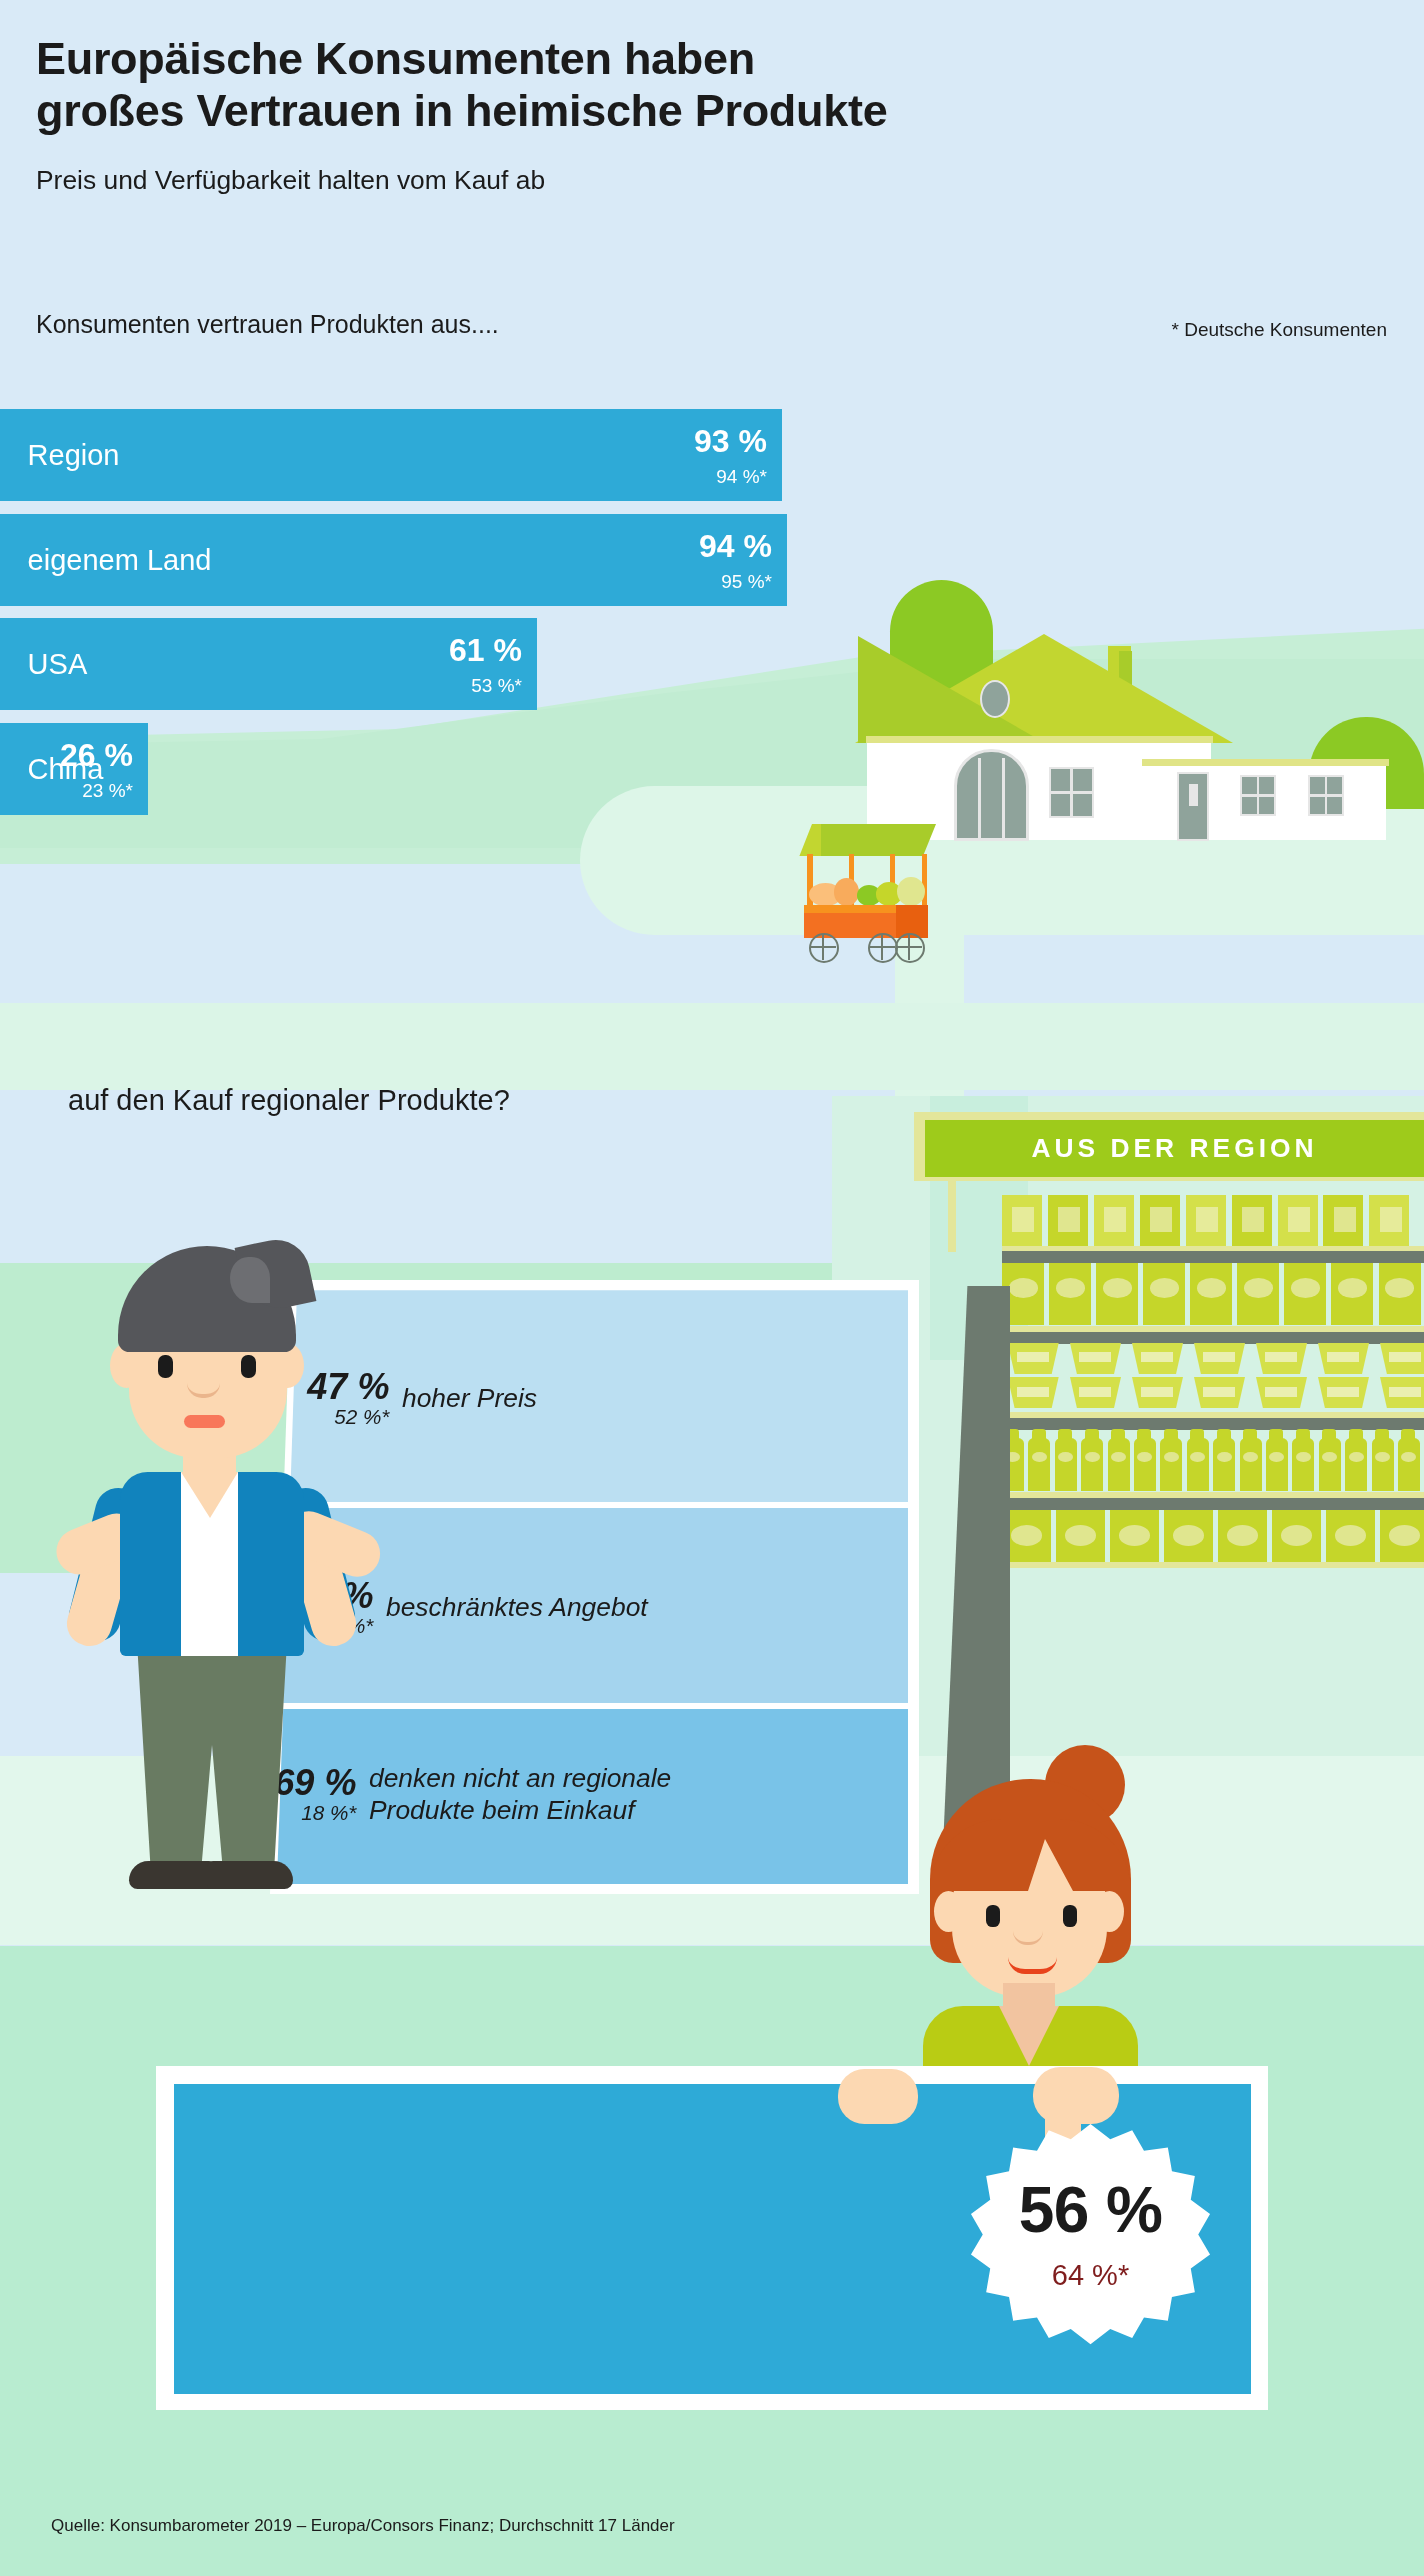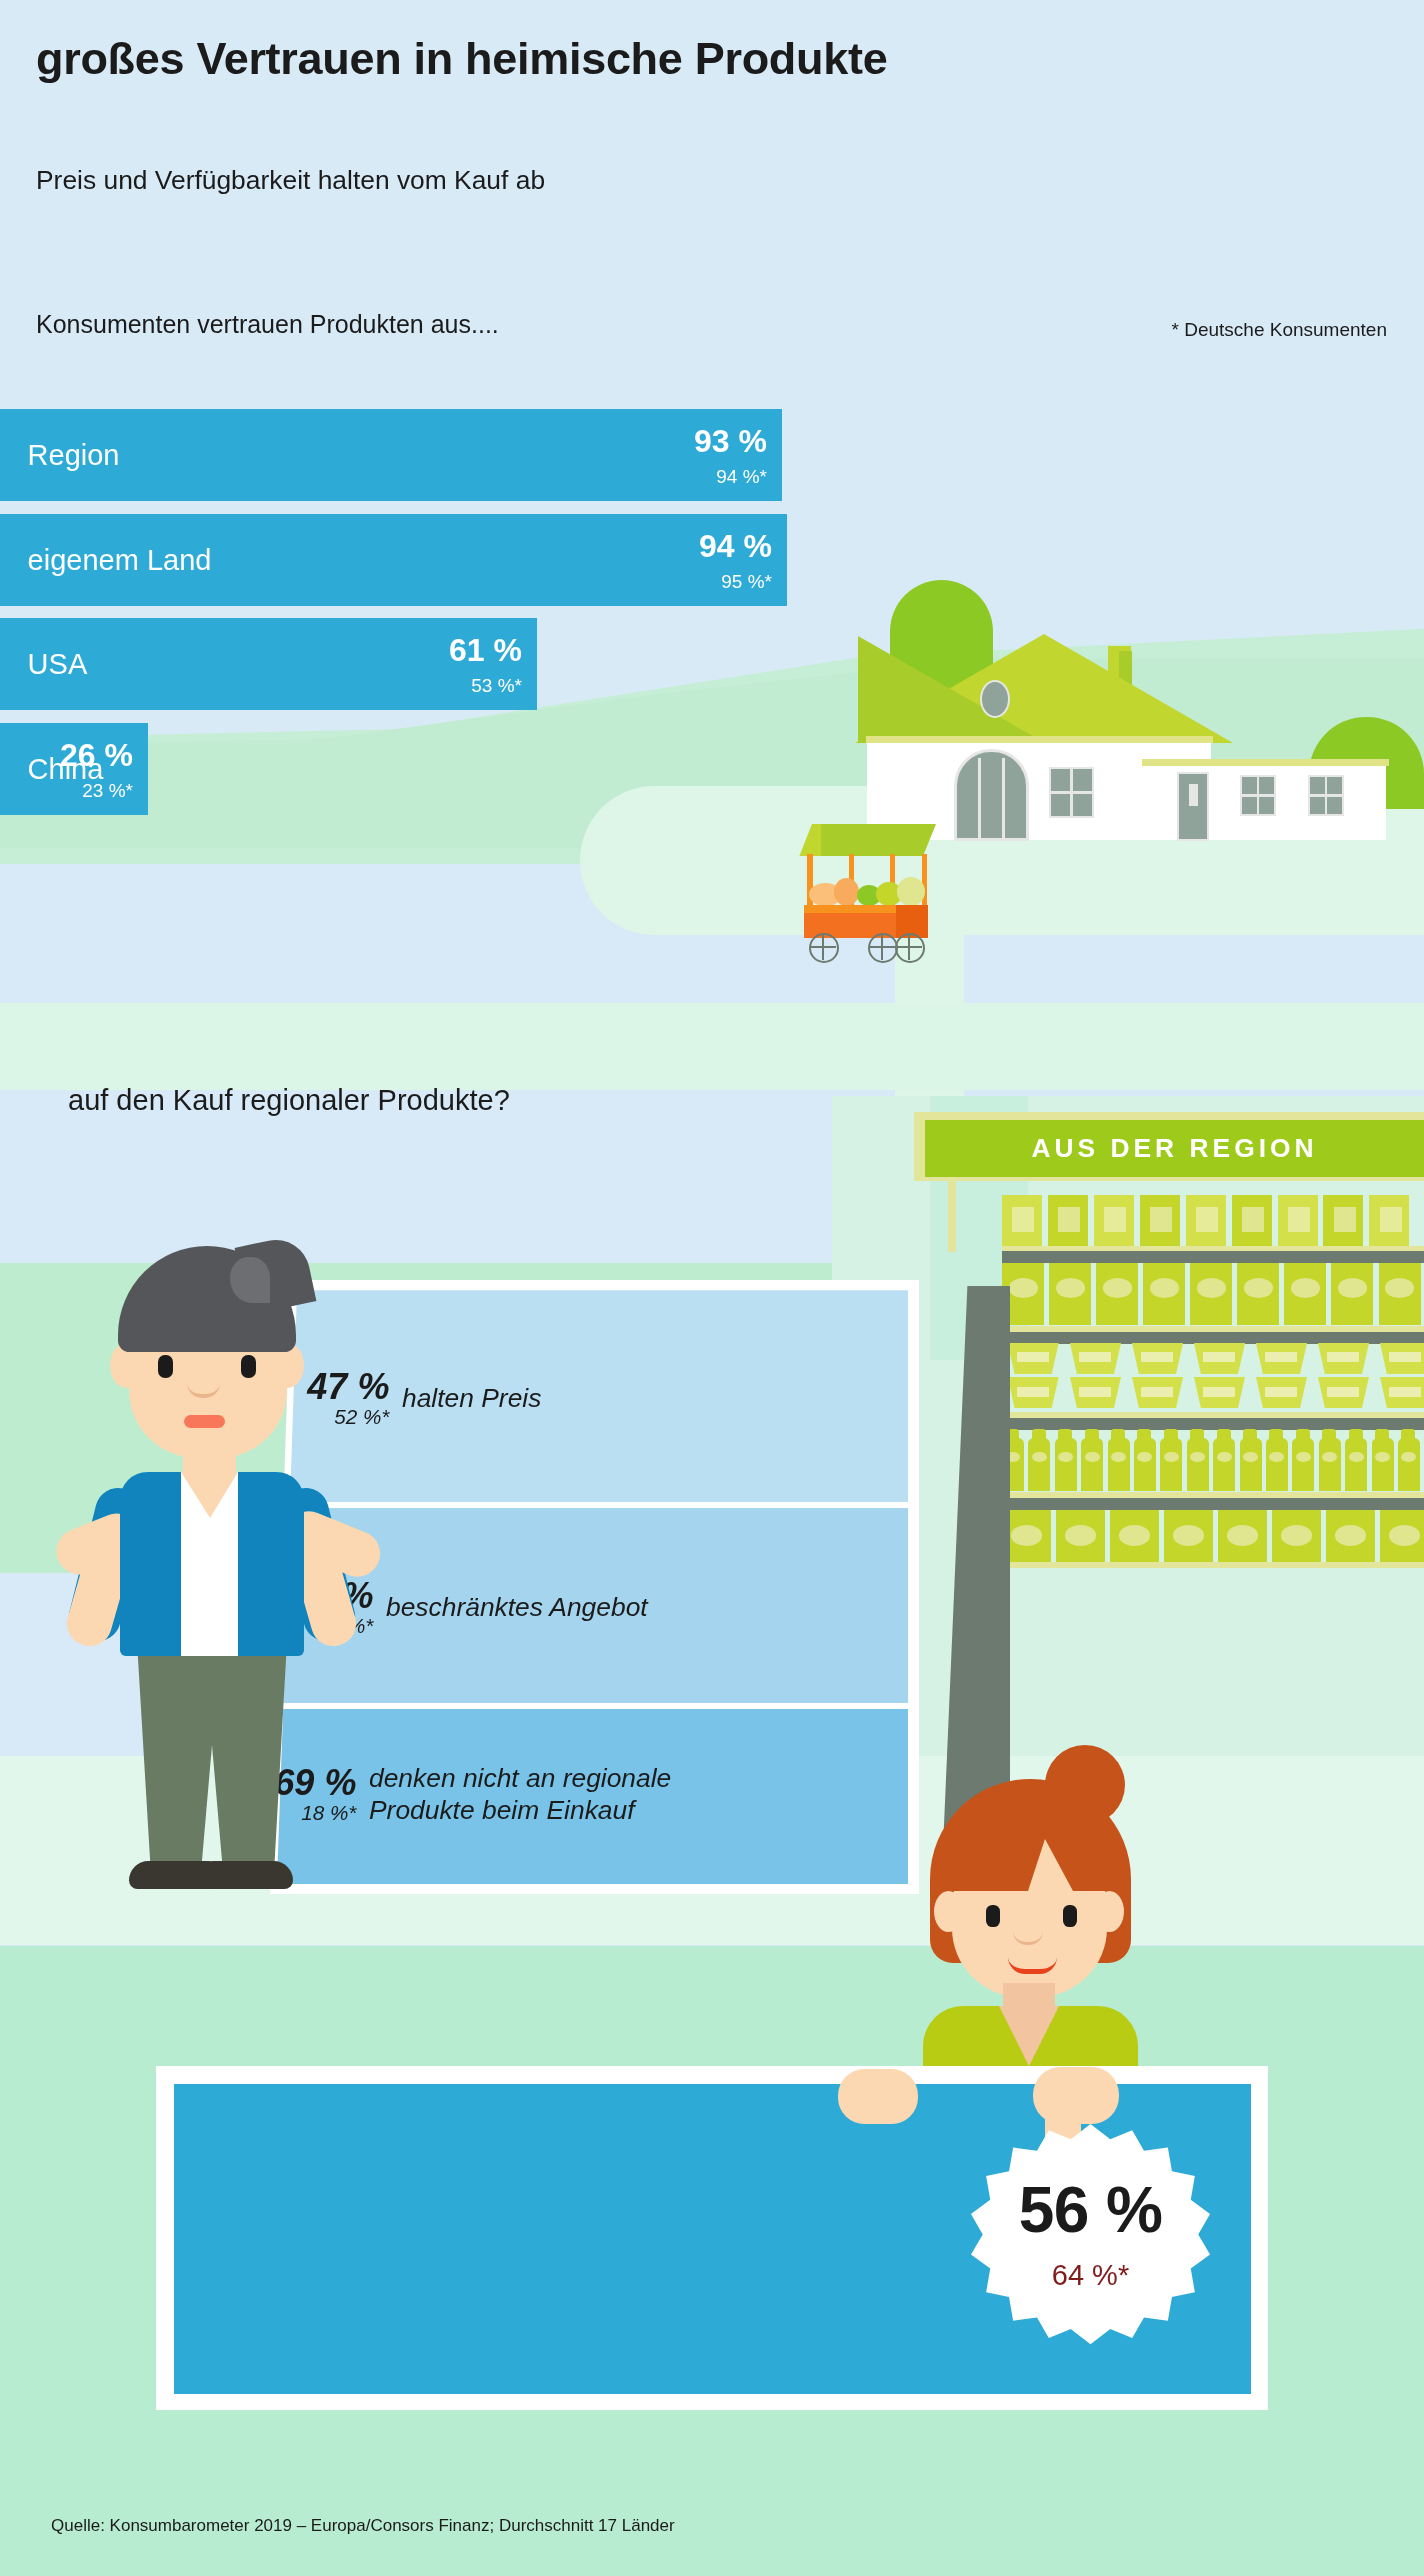--- a/index.html
+++ b/index.html
@@ -280,20 +280,21 @@
   <div class="hill"></div>
   <div class="band band-green2"></div>
   <div class="band band-green3"></div>
   <div class="band band-green4"></div>
   <div class="roadblob"></div>
   <div class="roadstem"></div>
   <div class="shoplight"></div>
   <div class="shoplight2"></div>
 
   <div class="title">
+    <div>Europäische Konsumenten haben</div>
     <div>großes Vertrauen in heimische Produkte</div>
   </div>
   <div class="subtitle">Preis und Verfügbarkeit halten vom Kauf ab</div>
   <div class="section-label">Konsumenten vertrauen Produkten aus....</div>
   <div class="footnote-star">* Deutsche Konsumenten</div>
 
   <div class="farm">
     <div class="tree-tall"></div>
 
     <div class="tree-round2"></div>
@@ -552,21 +553,21 @@
     <div class="panel-row prow1"></div>
     <div class="panel-row prow2"></div>
     <div class="panel-row prow3"></div>
 
     <div class="reason" style="left:0;top:89px;width:608px;">
       <div class="reason-num">
         <span class="rn-main">47 %</span>
         <span class="rn-sub">52 %*</span>
       </div>
       <div class="reason-txt">
-        <span>halten Preis</span>
+        <span>hoher Preis</span>
       </div>
     </div>
 
     <div class="reason" style="left:-16px;top:298px;width:608px;">
       <div class="reason-num">
         <span class="rn-main">34 %</span>
         <span class="rn-sub">33 %*</span>
       </div>
       <div class="reason-txt">
         <span>beschränktes Angebot</span>

